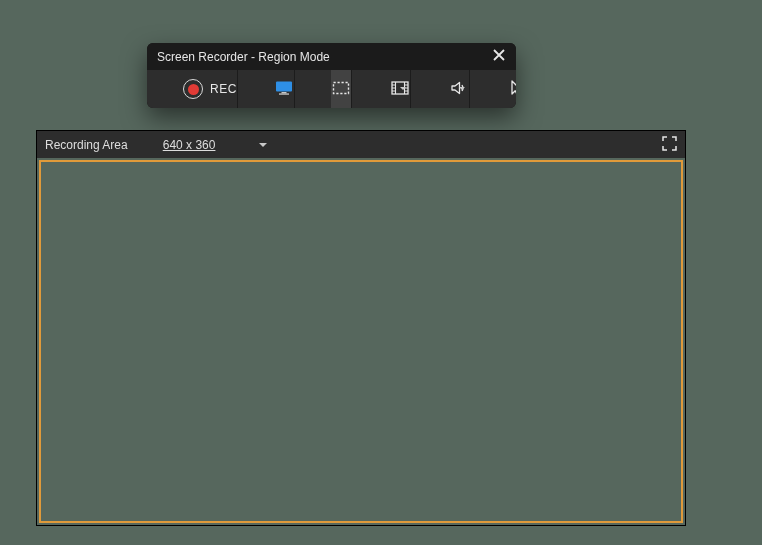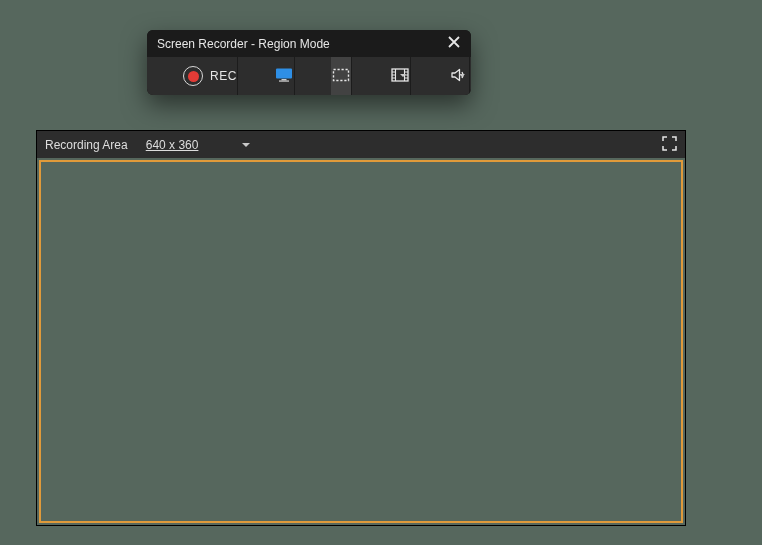--- a/index.html
+++ b/index.html
@@ -9,22 +9,22 @@
     font-family: "Segoe UI", Tahoma, sans-serif;
     font-size: 12px;
     color: #e6e6e6;
     position: relative;
     overflow: hidden;
   }
 
   
   .toolbar-window {
     position: absolute;
-    left: 147px; top: 30px;
-    width: 324px;
+    left: 147px; top: 43px;
+    width: 369px;
     background: #1b1b1b;
     border-radius: 6px;
     box-shadow: 0 10px 24px rgba(0,0,0,0.5);
     overflow: hidden;
   }
   .titlebar {
     height: 27px;
     display: flex;
     align-items: center;
     background: #1b1b1b;
@@ -85,21 +85,21 @@
     background: transparent;
   }
   .area-header {
     height: 27px;
     background: #2d2d2d;
     display: flex; align-items: center;
     padding: 0 6px 0 8px;
     color: #ddd;
     font-size: 12px;
   }
-  .area-header .lbl { margin-right: 18px; }
+  .area-header .lbl { margin-right: 35px; }
   .size-select {
     display: flex; align-items: center; gap: 44px;
     cursor: pointer;
     text-decoration: underline;
   }
   .size-select svg { width: 8px; height: 8px; }
   .area-header .spacer { flex: 1; }
   .fs-btn { width: 20px; height: 20px; display:flex; align-items:center; justify-content:center; cursor:pointer; }
   .fs-btn svg { width: 15px; height: 15px; }
 

